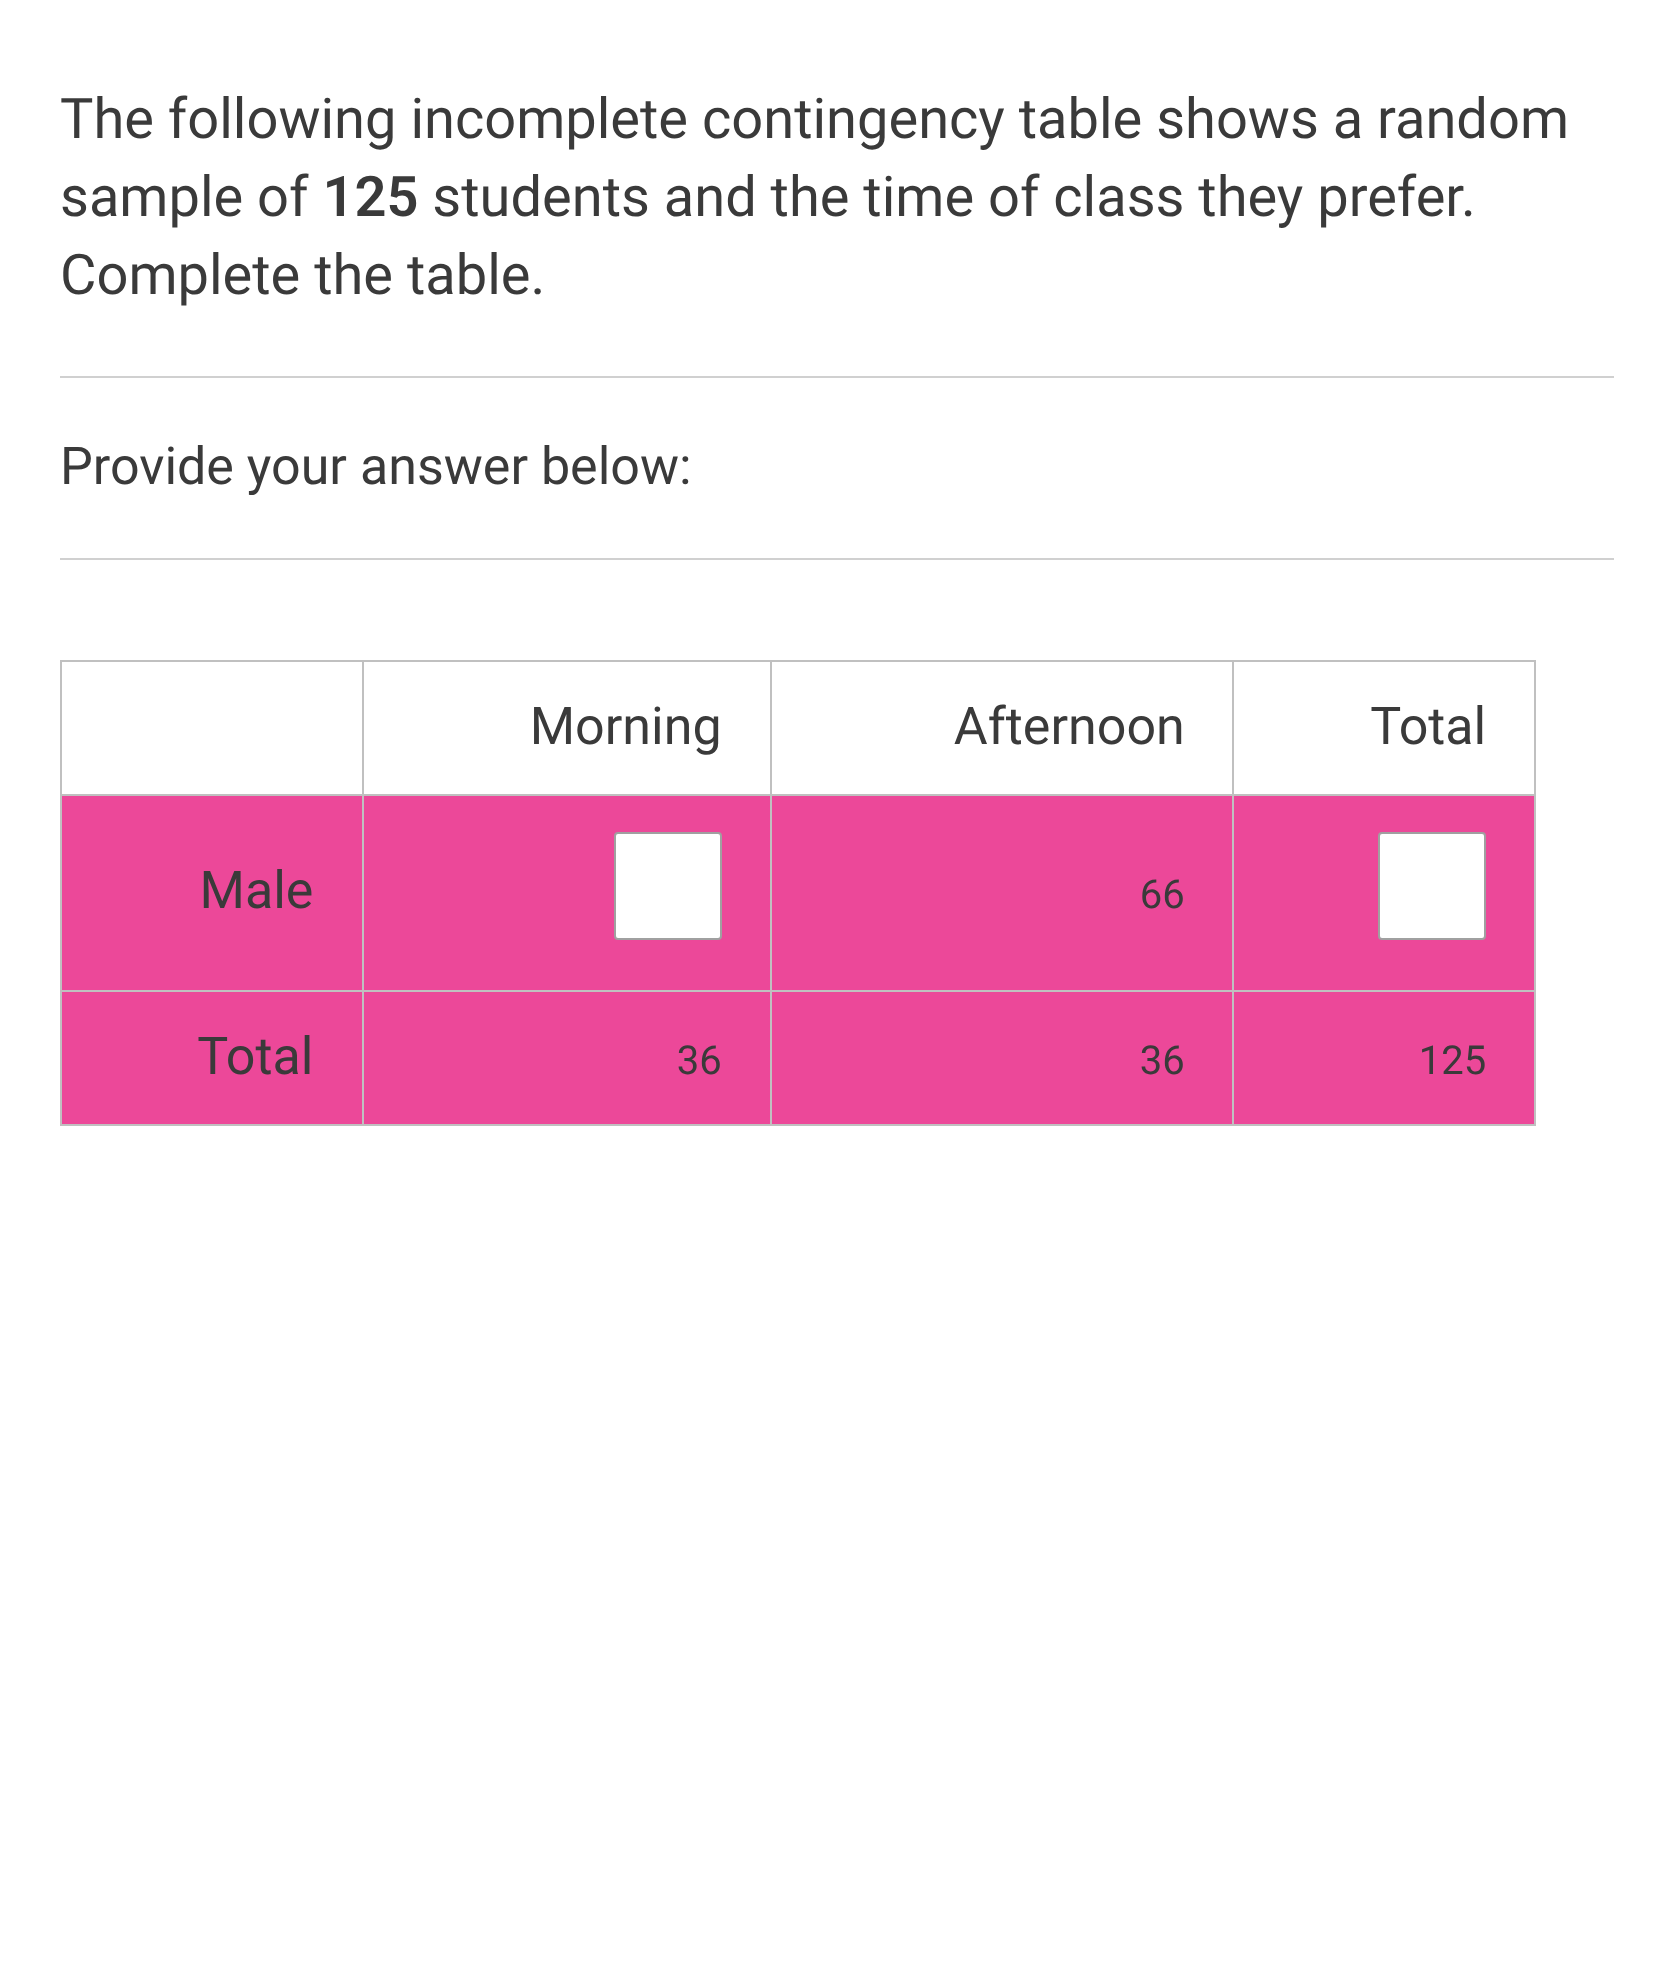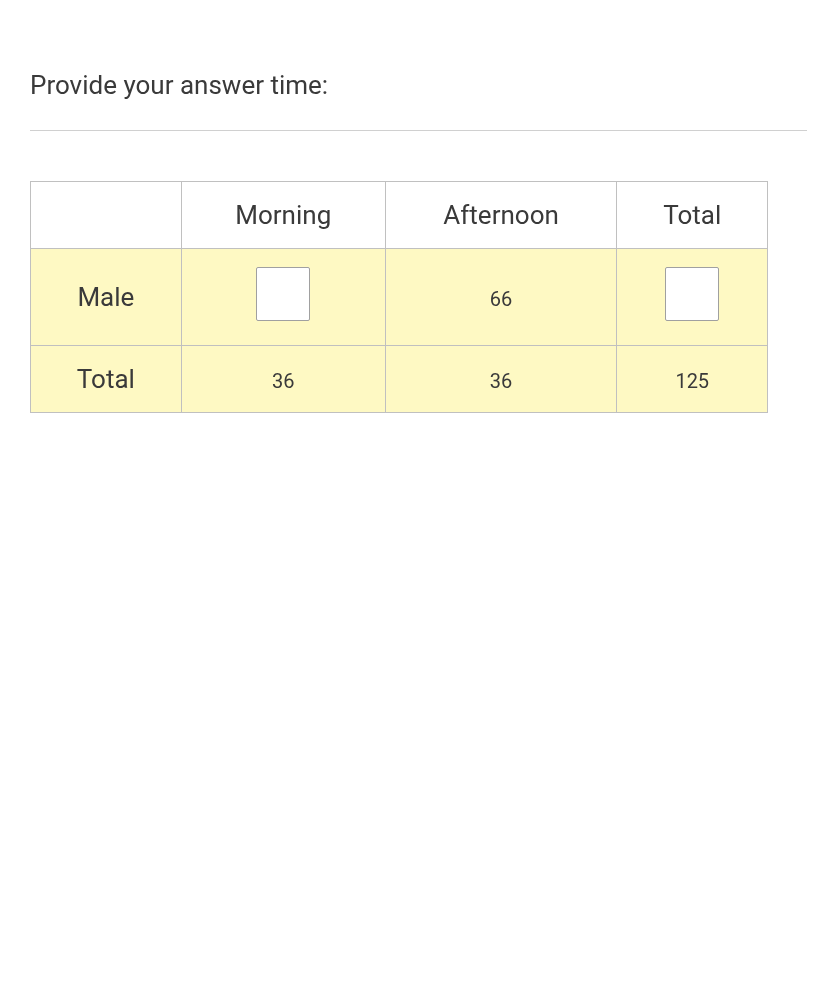--- a/index.html
+++ b/index.html
@@ -45,31 +45,31 @@
     table {
       border-collapse: collapse;
       width: 95%;
       font-size: 26px;
       color: #3a3a3a;
     }
 
     table td, table th {
       border: 1px solid #c0c0c0;
       padding: 18px 24px;
-      text-align: center;
+      text-align: right;
     }
 
     table thead td {
       background-color: #ffffff;
       font-weight: 400;
       color: #3a3a3a;
     }
 
     table tbody td {
-      background-color: #fef9c3;
+      background-color: #ec4899;
     }
 
     .input-box {
       display: inline-block;
       width: 54px;
       height: 54px;
       border: 1.5px solid #a0a0a0;
       background-color: #ffffff;
       border-radius: 2px;
     }
@@ -80,22 +80,25 @@
     }
 
     .empty-first-header {
       border: 1px solid #c0c0c0;
     }
   </style>
 </head>
 <body>
 
 <div>
+  <p class="problem-text">
+    <span>The following incomplete contingency table shows a random sample of </span><span class="highlight">125</span><span> students and the time of class they prefer. Complete the table.</span>
+  </p>
 
-  <p class="provide-answer">Provide your answer time:</p>
+  <p class="provide-answer">Provide your answer below:</p>
 </div>
 
 <div class="table-container">
   <table>
     <thead>
       <tr>
         <td class="empty-first-header"></td>
         <td>Morning</td>
         <td>Afternoon</td>
         <td>Total</td>

